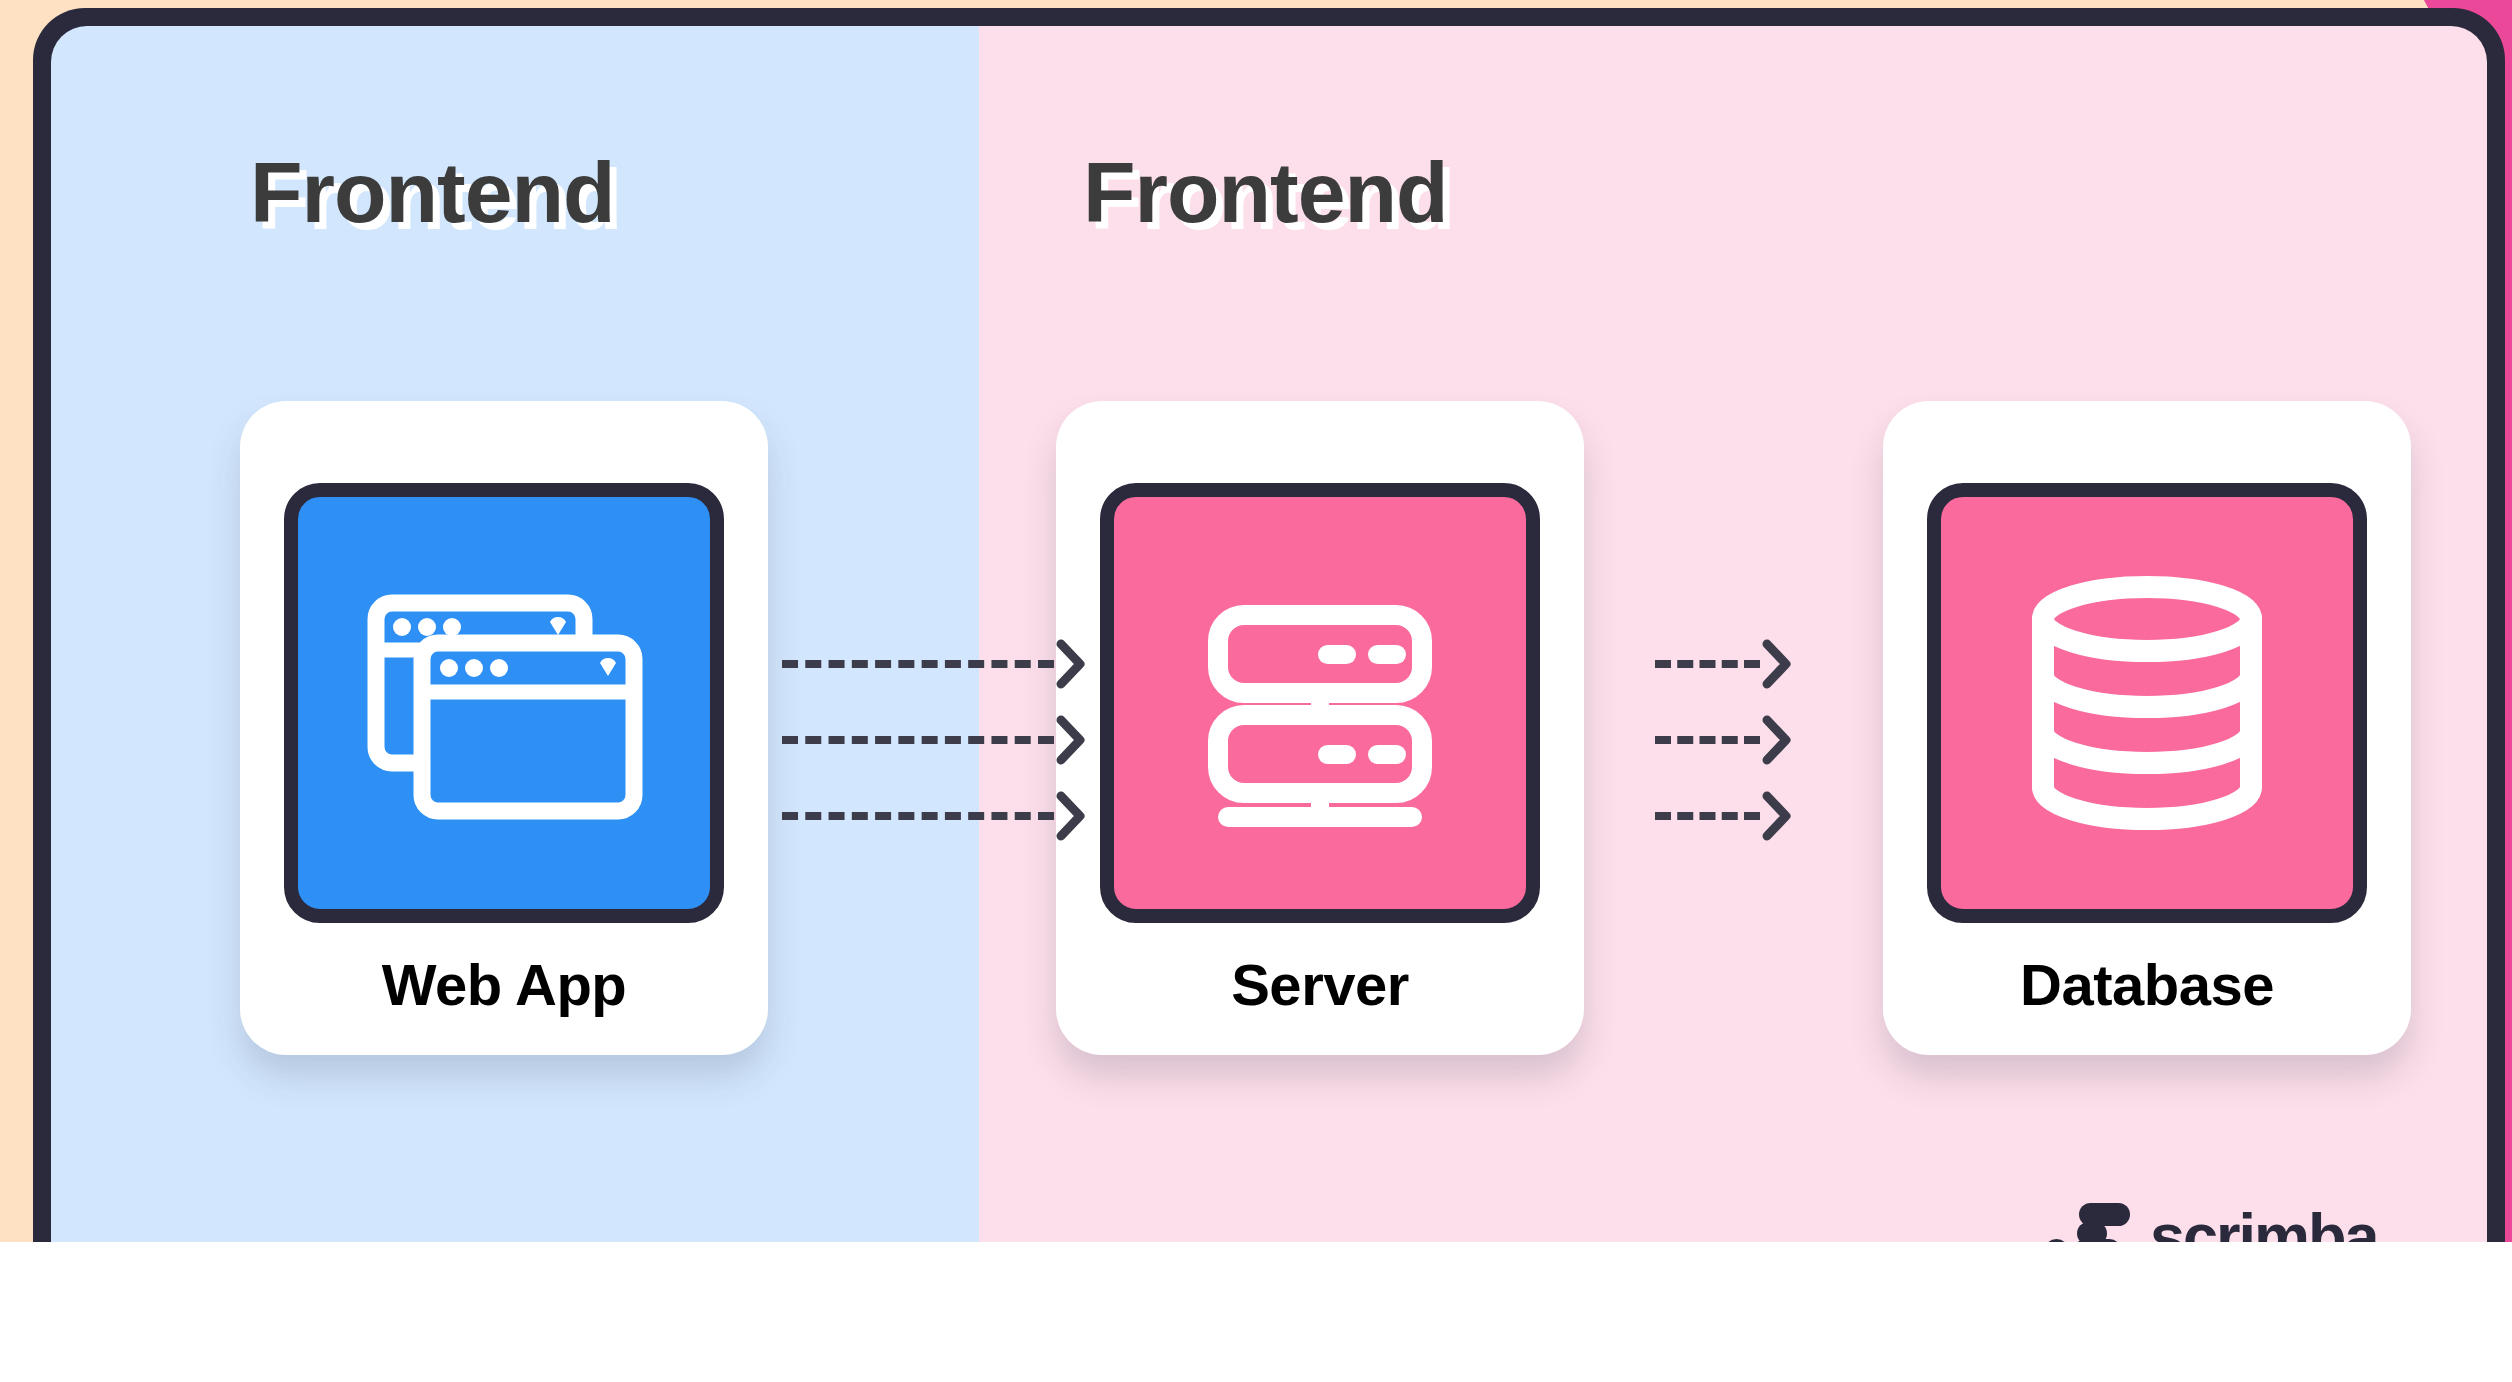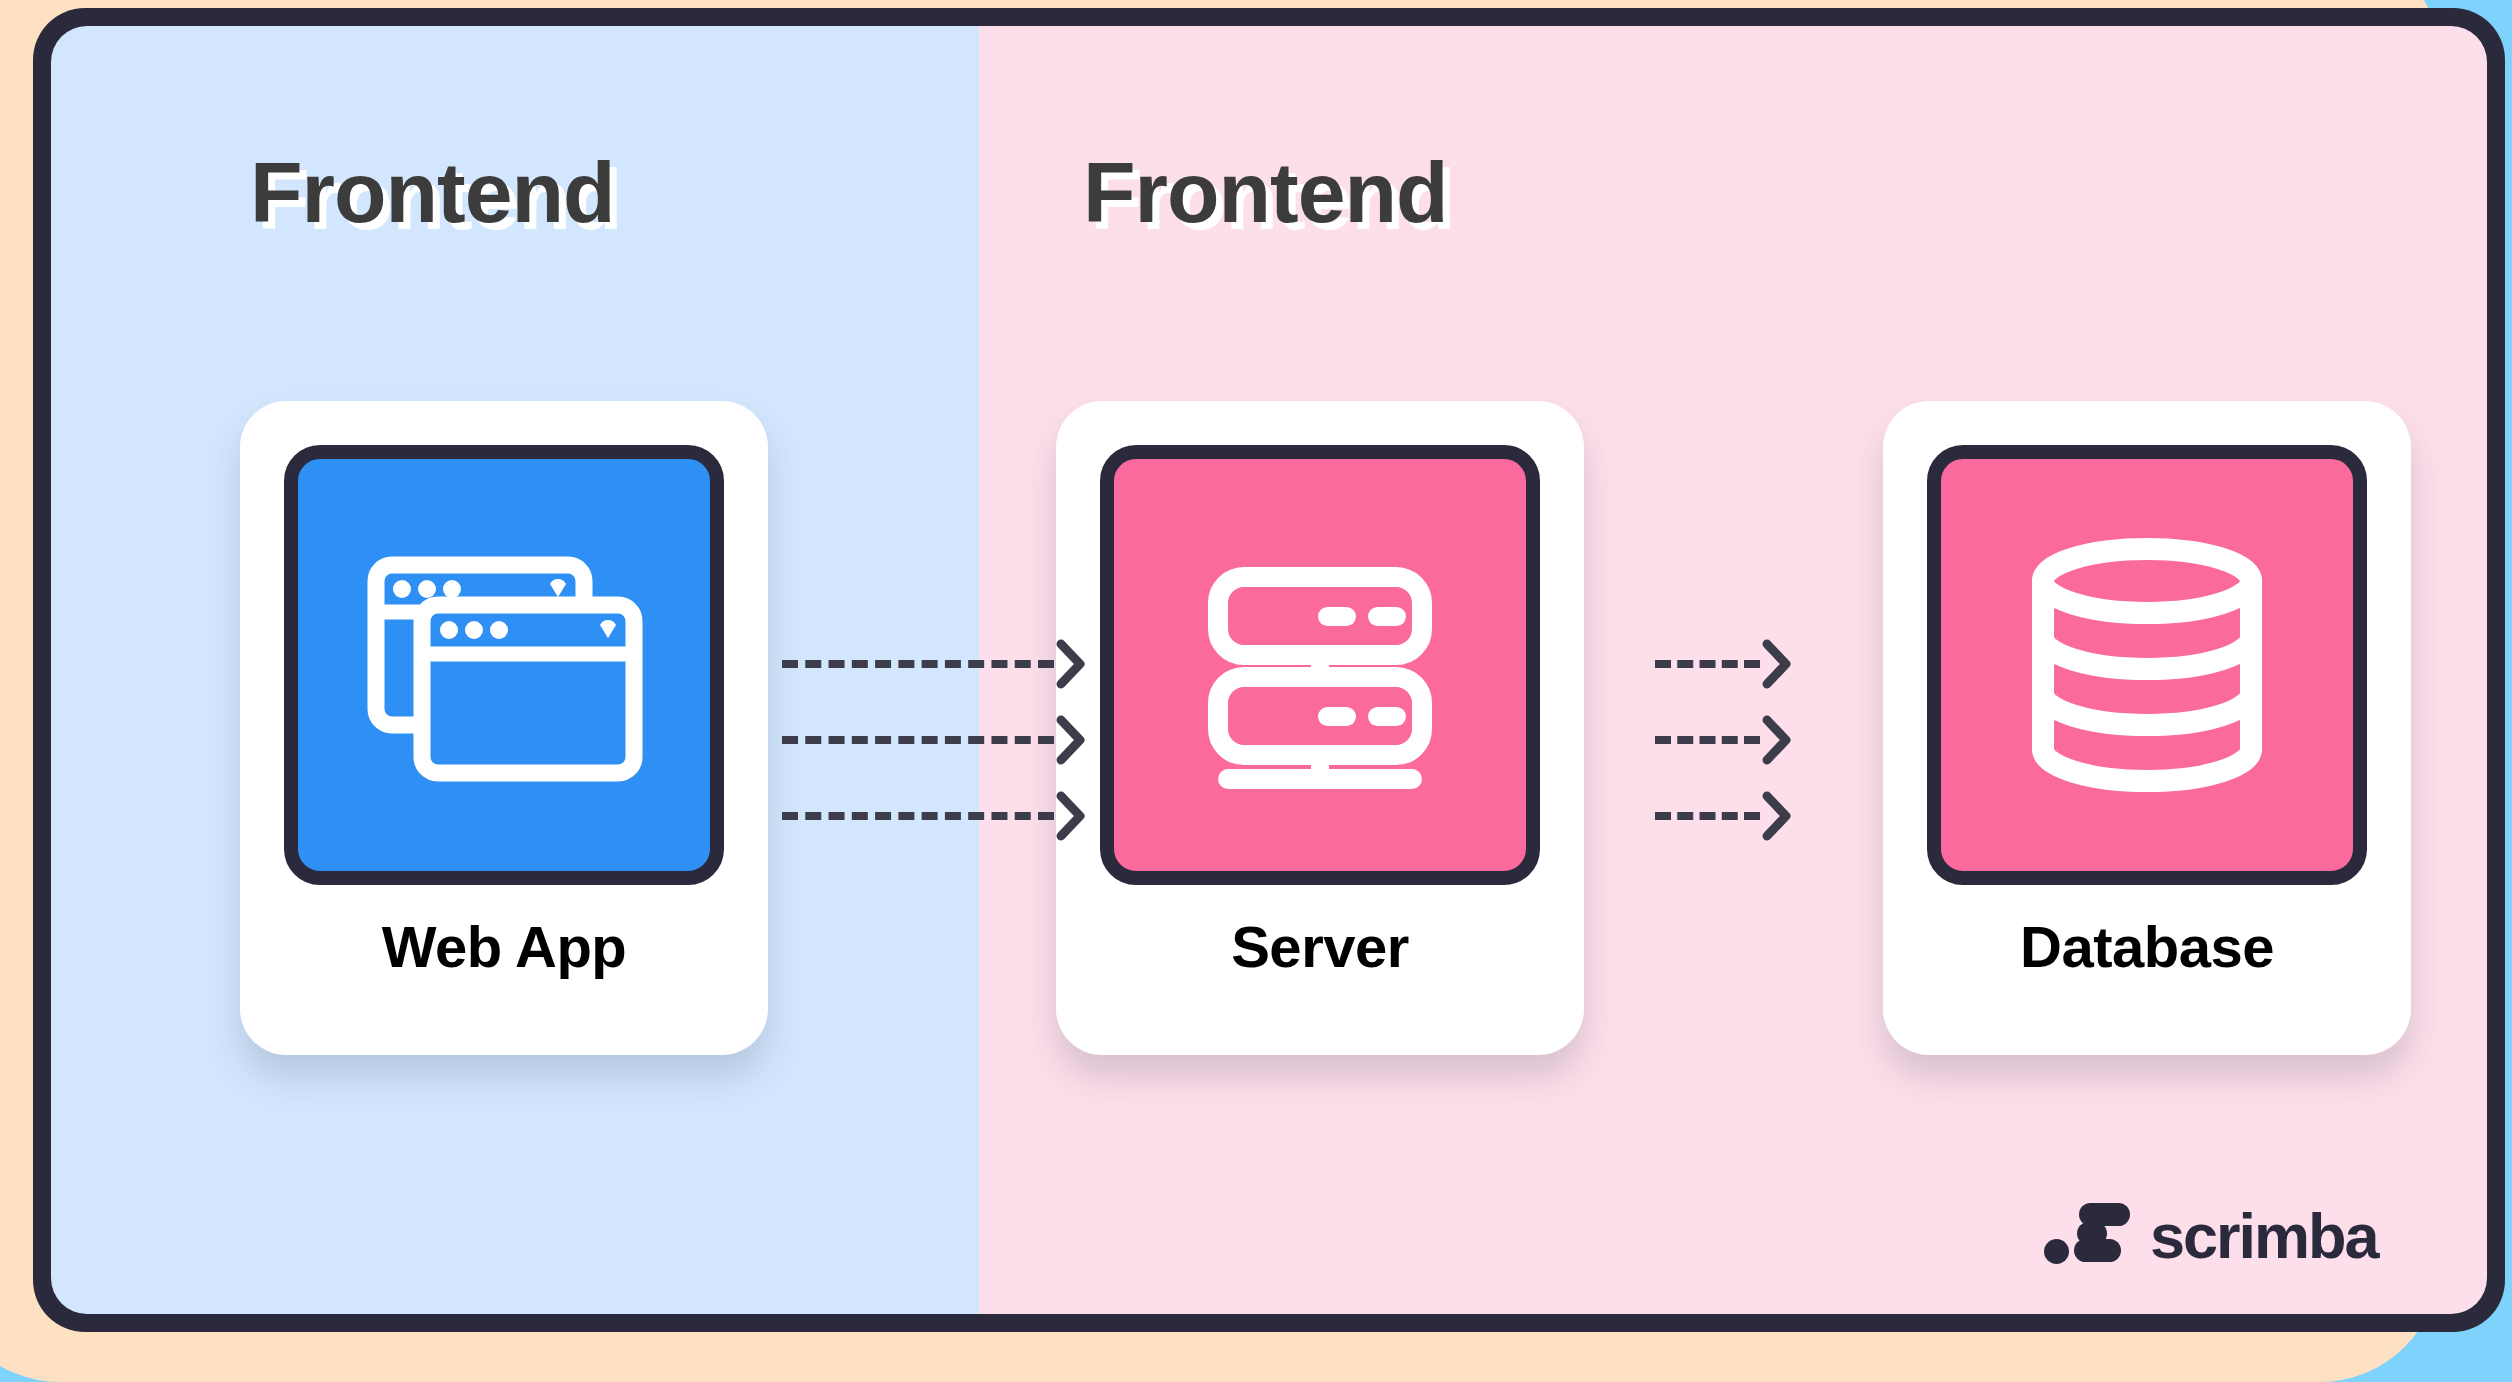--- a/index.html
+++ b/index.html
@@ -9,23 +9,23 @@
   }
   body {
     font-family: "Liberation Sans", sans-serif;
     -webkit-font-smoothing: antialiased;
   }
 
   
   #canvas {
     position: relative;
     width: 2512px;
-    height: 1382px;
+    height: 1242px;
     overflow: hidden;
-    background: #7dd3fc;
+    background: #ec4899;
   }
 
   
   .backdrop {
     position: absolute;
     left: -60px;
     top: -60px;
     width: 2500px;
     height: 1442px;
     background: #FDE1C2;
@@ -80,20 +80,21 @@
   .node-card {
     position: absolute;
     width: 528px;
     height: 654px;
     background: #FFFFFF;
     border-radius: 46px;
     box-shadow: 0 22px 34px rgba(45, 50, 80, 0.17);
     display: flex;
     flex-direction: column;
     align-items: center;
+    justify-content: center;
   }
   #card-webapp   { left: 240px;  top: 401px; }
   #card-server   { left: 1056px; top: 401px; }
   #card-database { left: 1883px; top: 401px; }
 
   .icon-tile {
     width: 440px;
     height: 440px;
     margin-top: 44px;
     border-radius: 36px;

